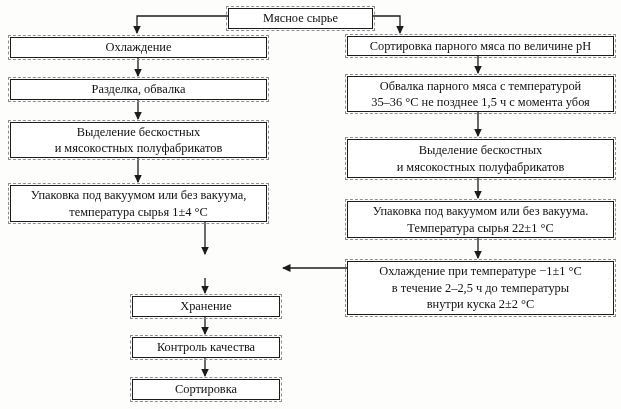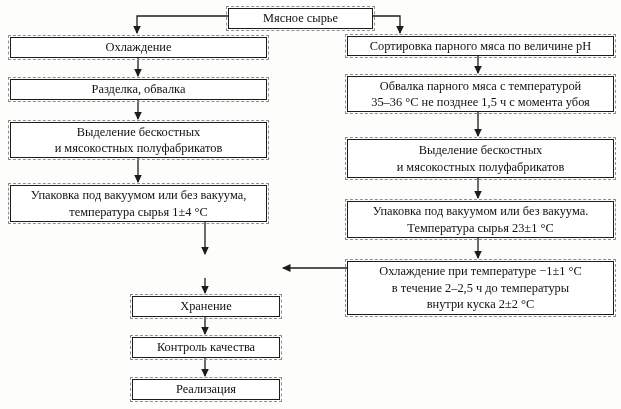--- a/index.html
+++ b/index.html
@@ -72,26 +72,26 @@
 
   <div class="node" style="left:10px; top:37px; width:257px; height:21px;">Охлаждение</div>
   <div class="node" style="left:10px; top:79px; width:257px; height:21px;">Разделка, обвалка</div>
   <div class="node" style="left:10px; top:122px; width:257px; height:36px;">Выделение бескостных
 и мясокостных полуфабрикатов</div>
   <div class="node" style="left:10px; top:185px; width:257px; height:37px;">Упаковка под вакуумом или без вакуума,
 температура сырья 1±4 °C</div>
 
   <div class="node" style="left:132px; top:296px; width:148px; height:21px;">Хранение</div>
   <div class="node" style="left:132px; top:337px; width:148px; height:21px;">Контроль качества</div>
-  <div class="node" style="left:132px; top:379px; width:148px; height:21px;">Реализация</div>
+  <div class="node" style="left:132px; top:379px; width:148px; height:21px;">Сортировка</div>
 
   <div class="node" style="left:347px; top:36px; width:267px; height:20px;">Сортировка парного мяса по величине pH</div>
   <div class="node" style="left:347px; top:76px; width:267px; height:36px;">Обвалка парного мяса с температурой
 35–36 °C не позднее 1,5 ч с момента убоя</div>
   <div class="node" style="left:347px; top:139px; width:267px; height:39px;">Выделение бескостных
 и мясокостных полуфабрикатов</div>
   <div class="node" style="left:347px; top:201px; width:267px; height:37px;">Упаковка под вакуумом или без вакуума.
-Температура сырья 23±1 °C</div>
+Температура сырья 22±1 °C</div>
   <div class="node" style="left:347px; top:261px; width:267px; height:54px;">Охлаждение при температуре −1±1 °C
 в течение 2–2,5 ч до температуры
 внутри куска 2±2 °C</div>
 
 </div>
 
 </body></html>

